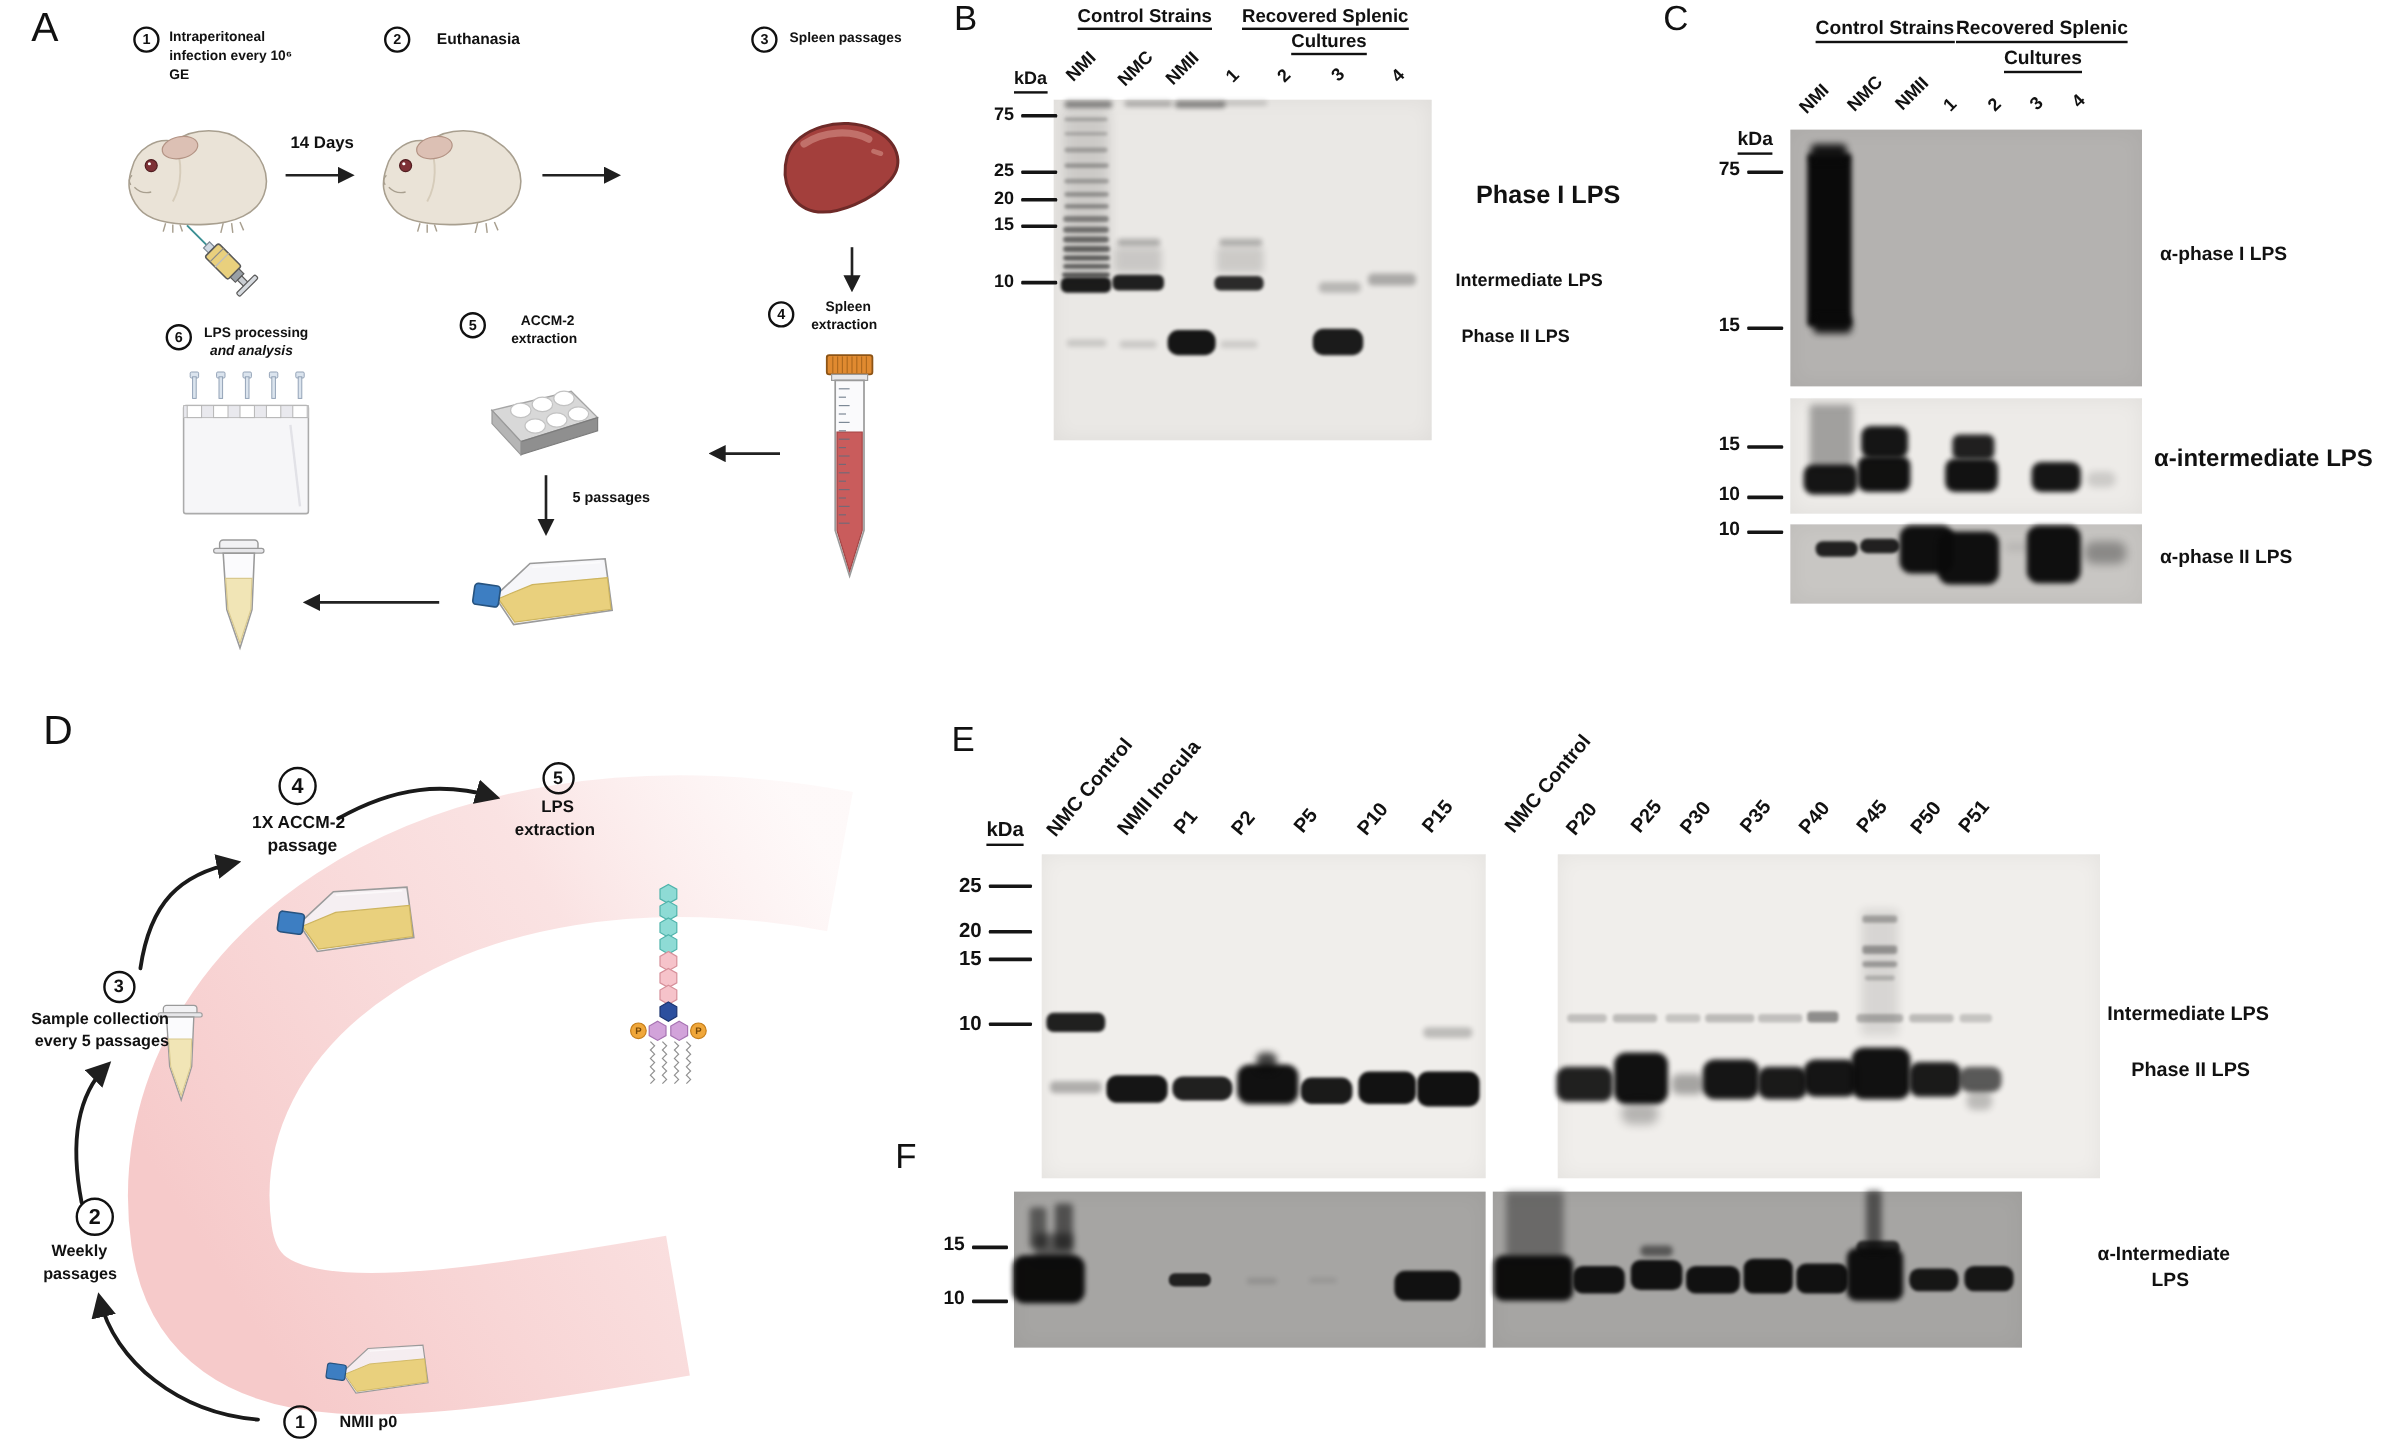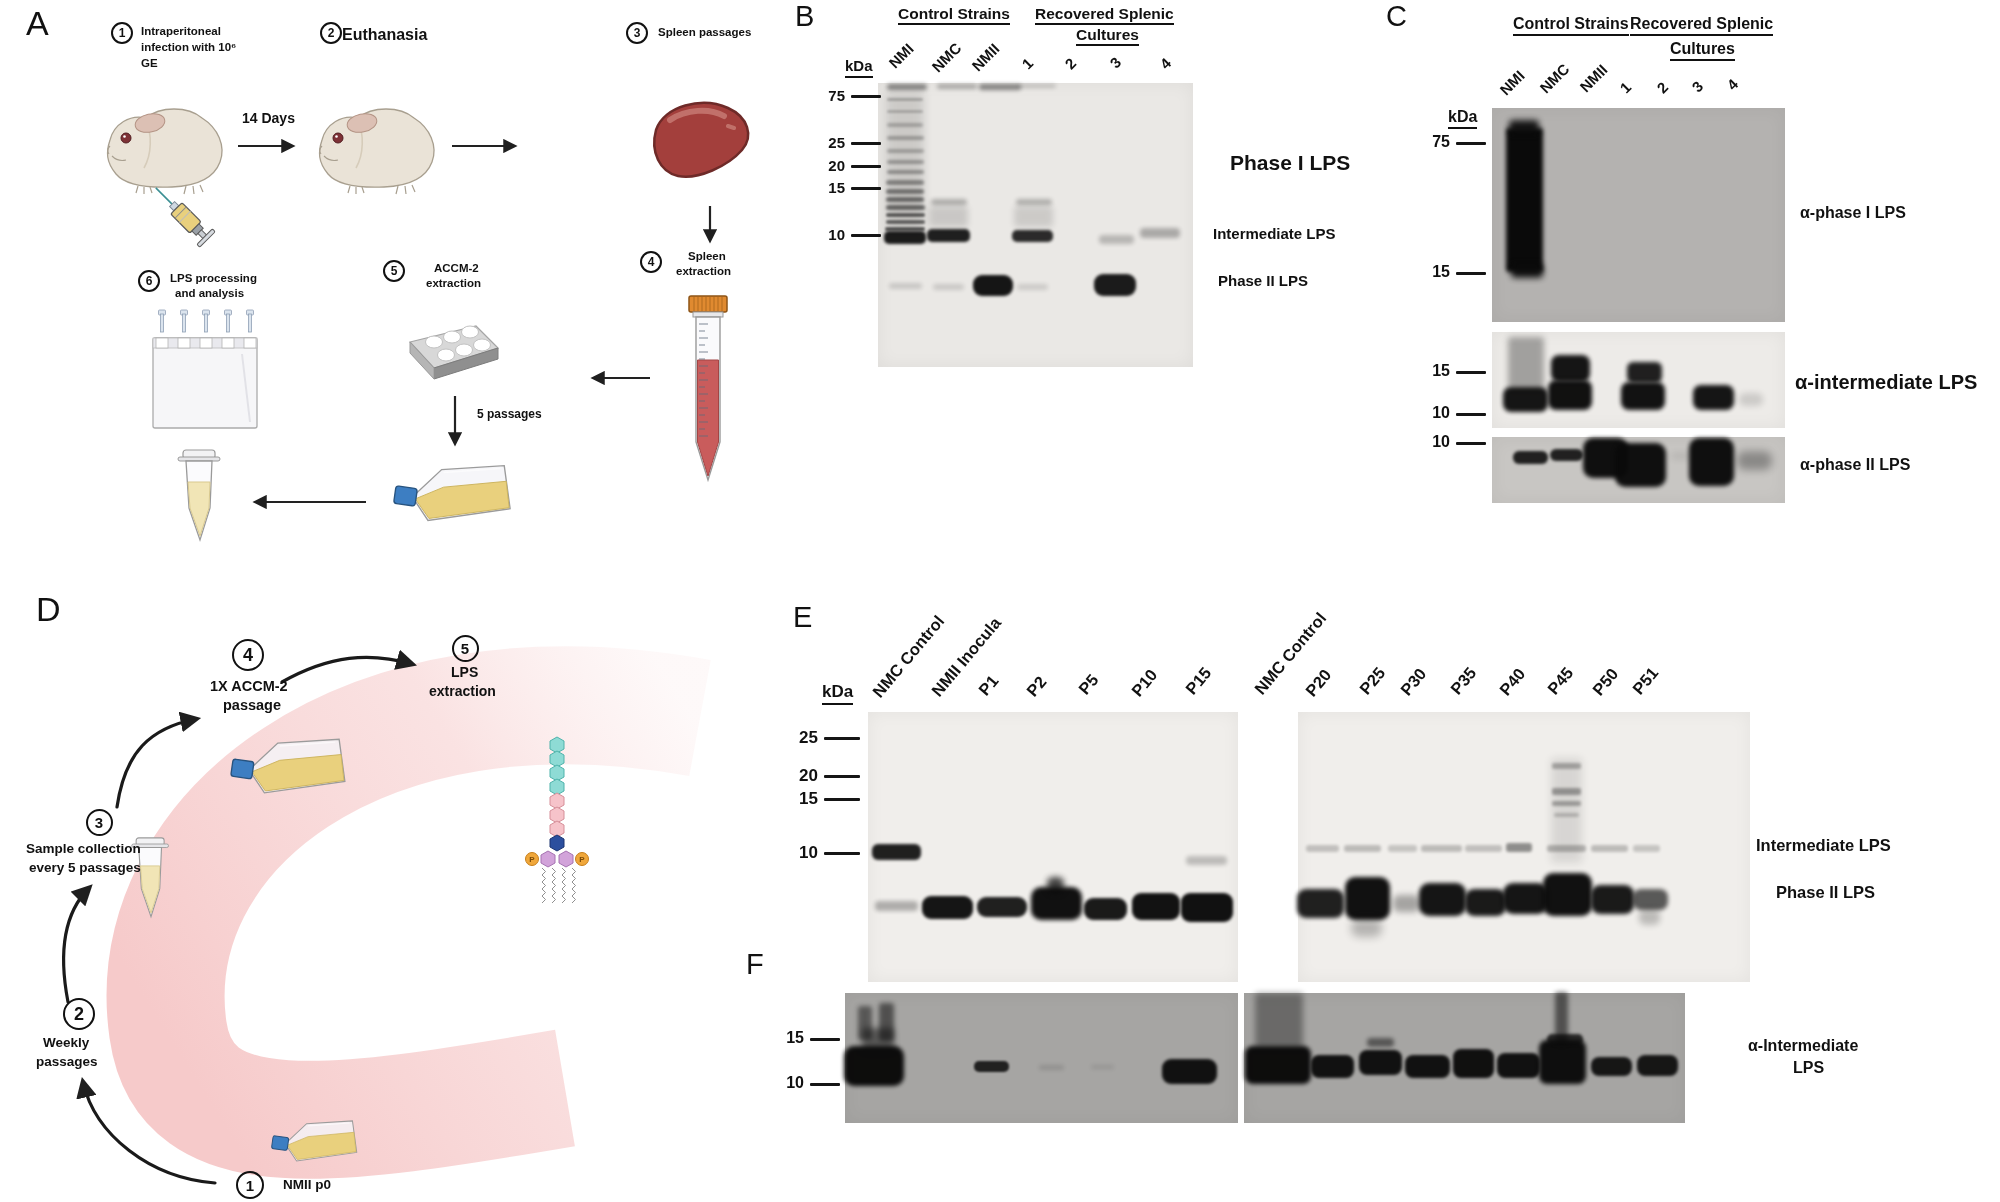--- a/index.html
+++ b/index.html
@@ -239,32 +239,32 @@
 
   <svg class="abs" style="left:263px;top:1108px" width="98" height="68" viewBox="0 0 135 95">
     <polygon points="30,50 60,22 124,18 130,62 46,74" fill="#f4f4f7" fill-opacity="0.8" stroke="#9b9b9b" stroke-width="1.4"></polygon>
     <polygon points="33,52 62,40 126,34 129,61 47,72" stroke="#cdb45e" stroke-width="1" style="fill: rgb(233, 208, 125);"></polygon>
     <rect x="12" y="40" width="22" height="18" rx="3" stroke="#27537f" stroke-width="1.4" transform="rotate(8 23 49)" style="fill: rgb(61, 126, 194);"></rect>
     <line x1="62" y1="25" x2="120" y2="21" stroke="#ffffff" stroke-width="1.5" opacity="0.6"></line>
   </svg>
 
 <div class="abs txt panel-letter" style="left: 26px; top: 4px; font-size: 34px; font-weight: 400;">A</div>
     <div class="abs txt" style="left: 141px; top: 25px; font-size: 11.5px;">Intraperitoneal</div>
-    <div class="abs txt" style="left: 141px; top: 41px; font-size: 11.5px;">infection with 10⁶</div>
+    <div class="abs txt" style="left: 141px; top: 41px; font-size: 11.5px;">infection every 10⁶</div>
     <div class="abs txt" style="left: 141px; top: 57px; font-size: 11.5px;">GE</div>
     <div class="abs txt" style="left: 242px; top: 110px; font-size: 14px;">14 Days</div>
-    <div class="abs txt" style="left: 342px; top: 26px; font-size: 16px;">Euthanasia</div>
+    <div class="abs txt" style="left: 364px; top: 26px; font-size: 13px;">Euthanasia</div>
     <div class="abs txt" style="left: 658px; top: 26px; font-size: 11.5px;">Spleen passages</div>
     <div class="abs txt" style="left: 688px; top: 250px; font-size: 11.5px;">Spleen</div>
     <div class="abs txt" style="left: 676px; top: 265px; font-size: 11.5px;">extraction</div>
     <div class="abs txt" style="left: 434px; top: 262px; font-size: 11.5px;">ACCM-2</div>
     <div class="abs txt" style="left: 426px; top: 277px; font-size: 11.5px;">extraction</div>
     <div class="abs txt" style="left: 477px; top: 408px; font-size: 12px;">5 passages</div>
     <div class="abs txt" style="left: 170px; top: 272px; font-size: 11.5px;">LPS processing</div>
-    <div class="abs txt" style="left: 175px; top: 287px; font-size: 11.5px;">and analysis</div>
+    <div class="abs txt" style="left: 175px; top: 287px; font-size: 11.5px; font-style: italic;">and analysis</div>
     <div class="abs circ" style="left: 111px; top: 22px; width: 22px; height: 22px; font-size: 12px;">1</div>
     <div class="abs circ" style="left: 320px; top: 22px; width: 22px; height: 22px; font-size: 12px;">2</div>
     <div class="abs circ" style="left: 626px; top: 22px; width: 22px; height: 22px; font-size: 12px;">3</div>
     <div class="abs circ" style="left: 640px; top: 251px; width: 22px; height: 22px; font-size: 12px;">4</div>
     <div class="abs circ" style="left: 383px; top: 260px; width: 22px; height: 22px; font-size: 12px;">5</div>
     <div class="abs circ" style="left: 138px; top: 270px; width: 22px; height: 22px; font-size: 12px;">6</div>
     <div class="abs txt panel-letter" style="left: 795px; top: 0px; font-size: 29px; font-weight: 400;">B</div>
     <div class="abs gel" style="left: 878px; top: 83px; width: 315px; height: 284px; background: rgb(234, 232, 229);"></div>
     <div class="abs hdr u" style="left: 898px; top: 5px; font-size: 15.5px;">Control Strains</div>
     <div class="abs hdr u" style="left: 1035px; top: 5px; font-size: 15.5px;">Recovered Splenic</div>

